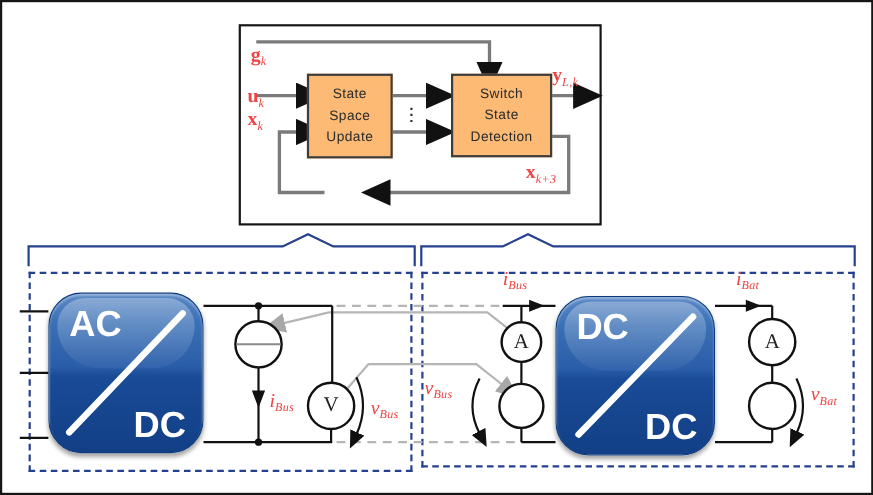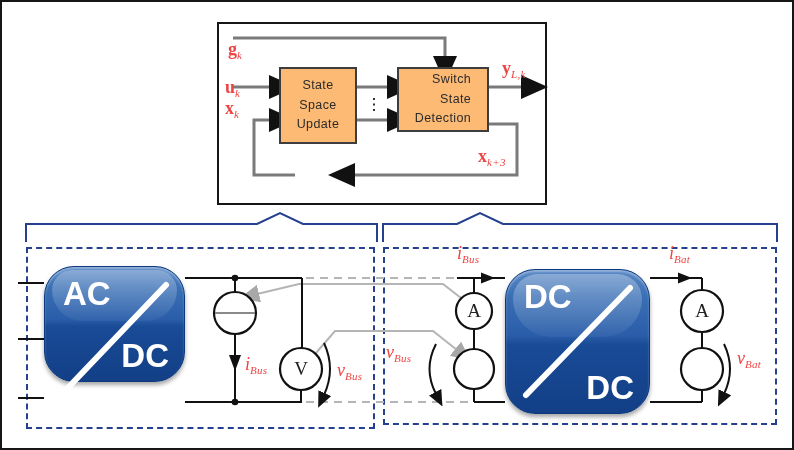--- a/index.html
+++ b/index.html
@@ -8,37 +8,37 @@
   svg{position:absolute;left:0;top:0;z-index:1;}
   .dashed-box{position:absolute;border:2px dashed #24408e;box-sizing:border-box;z-index:0;background:transparent;}
   .db-left{left:24px;top:245px;width:349px;height:182px;}
   .db-right{left:381px;top:245px;width:394px;height:178px;}
   .td-frame{position:absolute;left:215px;top:20px;width:330px;height:183px;border:2px solid #161616;
             box-sizing:border-box;z-index:0;background:#fff;}
   .pbox{position:absolute;background:#fdba74;border:2px solid #3d3d3d;box-sizing:border-box;z-index:2;
         display:flex;align-items:center;justify-content:center;text-align:center;
         font-size:12.5px;color:#2b2b2b;line-height:1.55;letter-spacing:.4px;white-space:pre-line;}
   .ssu{left:277px;top:65px;width:78px;height:77px;}
-  .ssd{left:395px;top:65px;width:92px;height:65px;text-align:right;}
+  .ssd{left:408px;top:65px;width:92px;height:76px;}
   .zbox{left:293px;top:153px;width:49px;height:42px;border:1px solid #999;z-index:2;}
   .zbox .zbase{font-family:"Liberation Serif",serif;font-style:italic;font-size:13px;color:#555;}
   .zbox .zsup{font-size:9px;color:#a0522d;vertical-align:6px;font-family:"Liberation Serif",serif;}
   .mlabel{position:absolute;z-index:3;font-family:"Liberation Serif",serif;color:#ef4444;white-space:nowrap;}
   .mlabel .base{font-size:18px;}
   .mlabel.bold .base{font-weight:bold;}
   .mlabel.ital .base{font-style:italic;}
   .mlabel .sub{font-size:11px;font-style:italic;vertical-align:-4px;letter-spacing:.3px;}
   .meter-letter{position:absolute;z-index:3;transform:translate(-50%,-50%);
         font-family:"Liberation Serif",serif;font-size:19px;color:#222;}
   .block{position:absolute;z-index:2;border-radius:30px;border:1px solid #0d3a7c;box-sizing:border-box;
         background:linear-gradient(180deg,#5b89c6 0%,#3a70b5 18%,#2a5da9 46%,#1a4b97 52%,#123f86 100%);
         box-shadow:0 3px 4px rgba(0,0,0,.35), inset 0 2px 2px rgba(255,255,255,.35);}
   .block:after{content:"";position:absolute;left:5%;top:3%;width:90%;height:44%;
         border-radius:26px 26px 40px 40px;background:linear-gradient(180deg,rgba(255,255,255,.30),rgba(255,255,255,.04));}
-  .acdc{left:42px;top:264px;width:141px;height:116px;}
+  .acdc{left:42px;top:264px;width:141px;height:146px;}
   .dcdc{left:503px;top:267px;width:145px;height:145px;}
   .block .tl{position:absolute;left:18px;top:8px;color:#fff;font-weight:bold;font-size:33px;z-index:2;
         font-family:"Liberation Sans",sans-serif;}
   .block .br{position:absolute;right:15px;bottom:6px;color:#fff;font-weight:bold;font-size:33px;z-index:2;
         font-family:"Liberation Sans",sans-serif;}
   .block svg{z-index:1;}
 </style>
 </head>
 <body>
 

